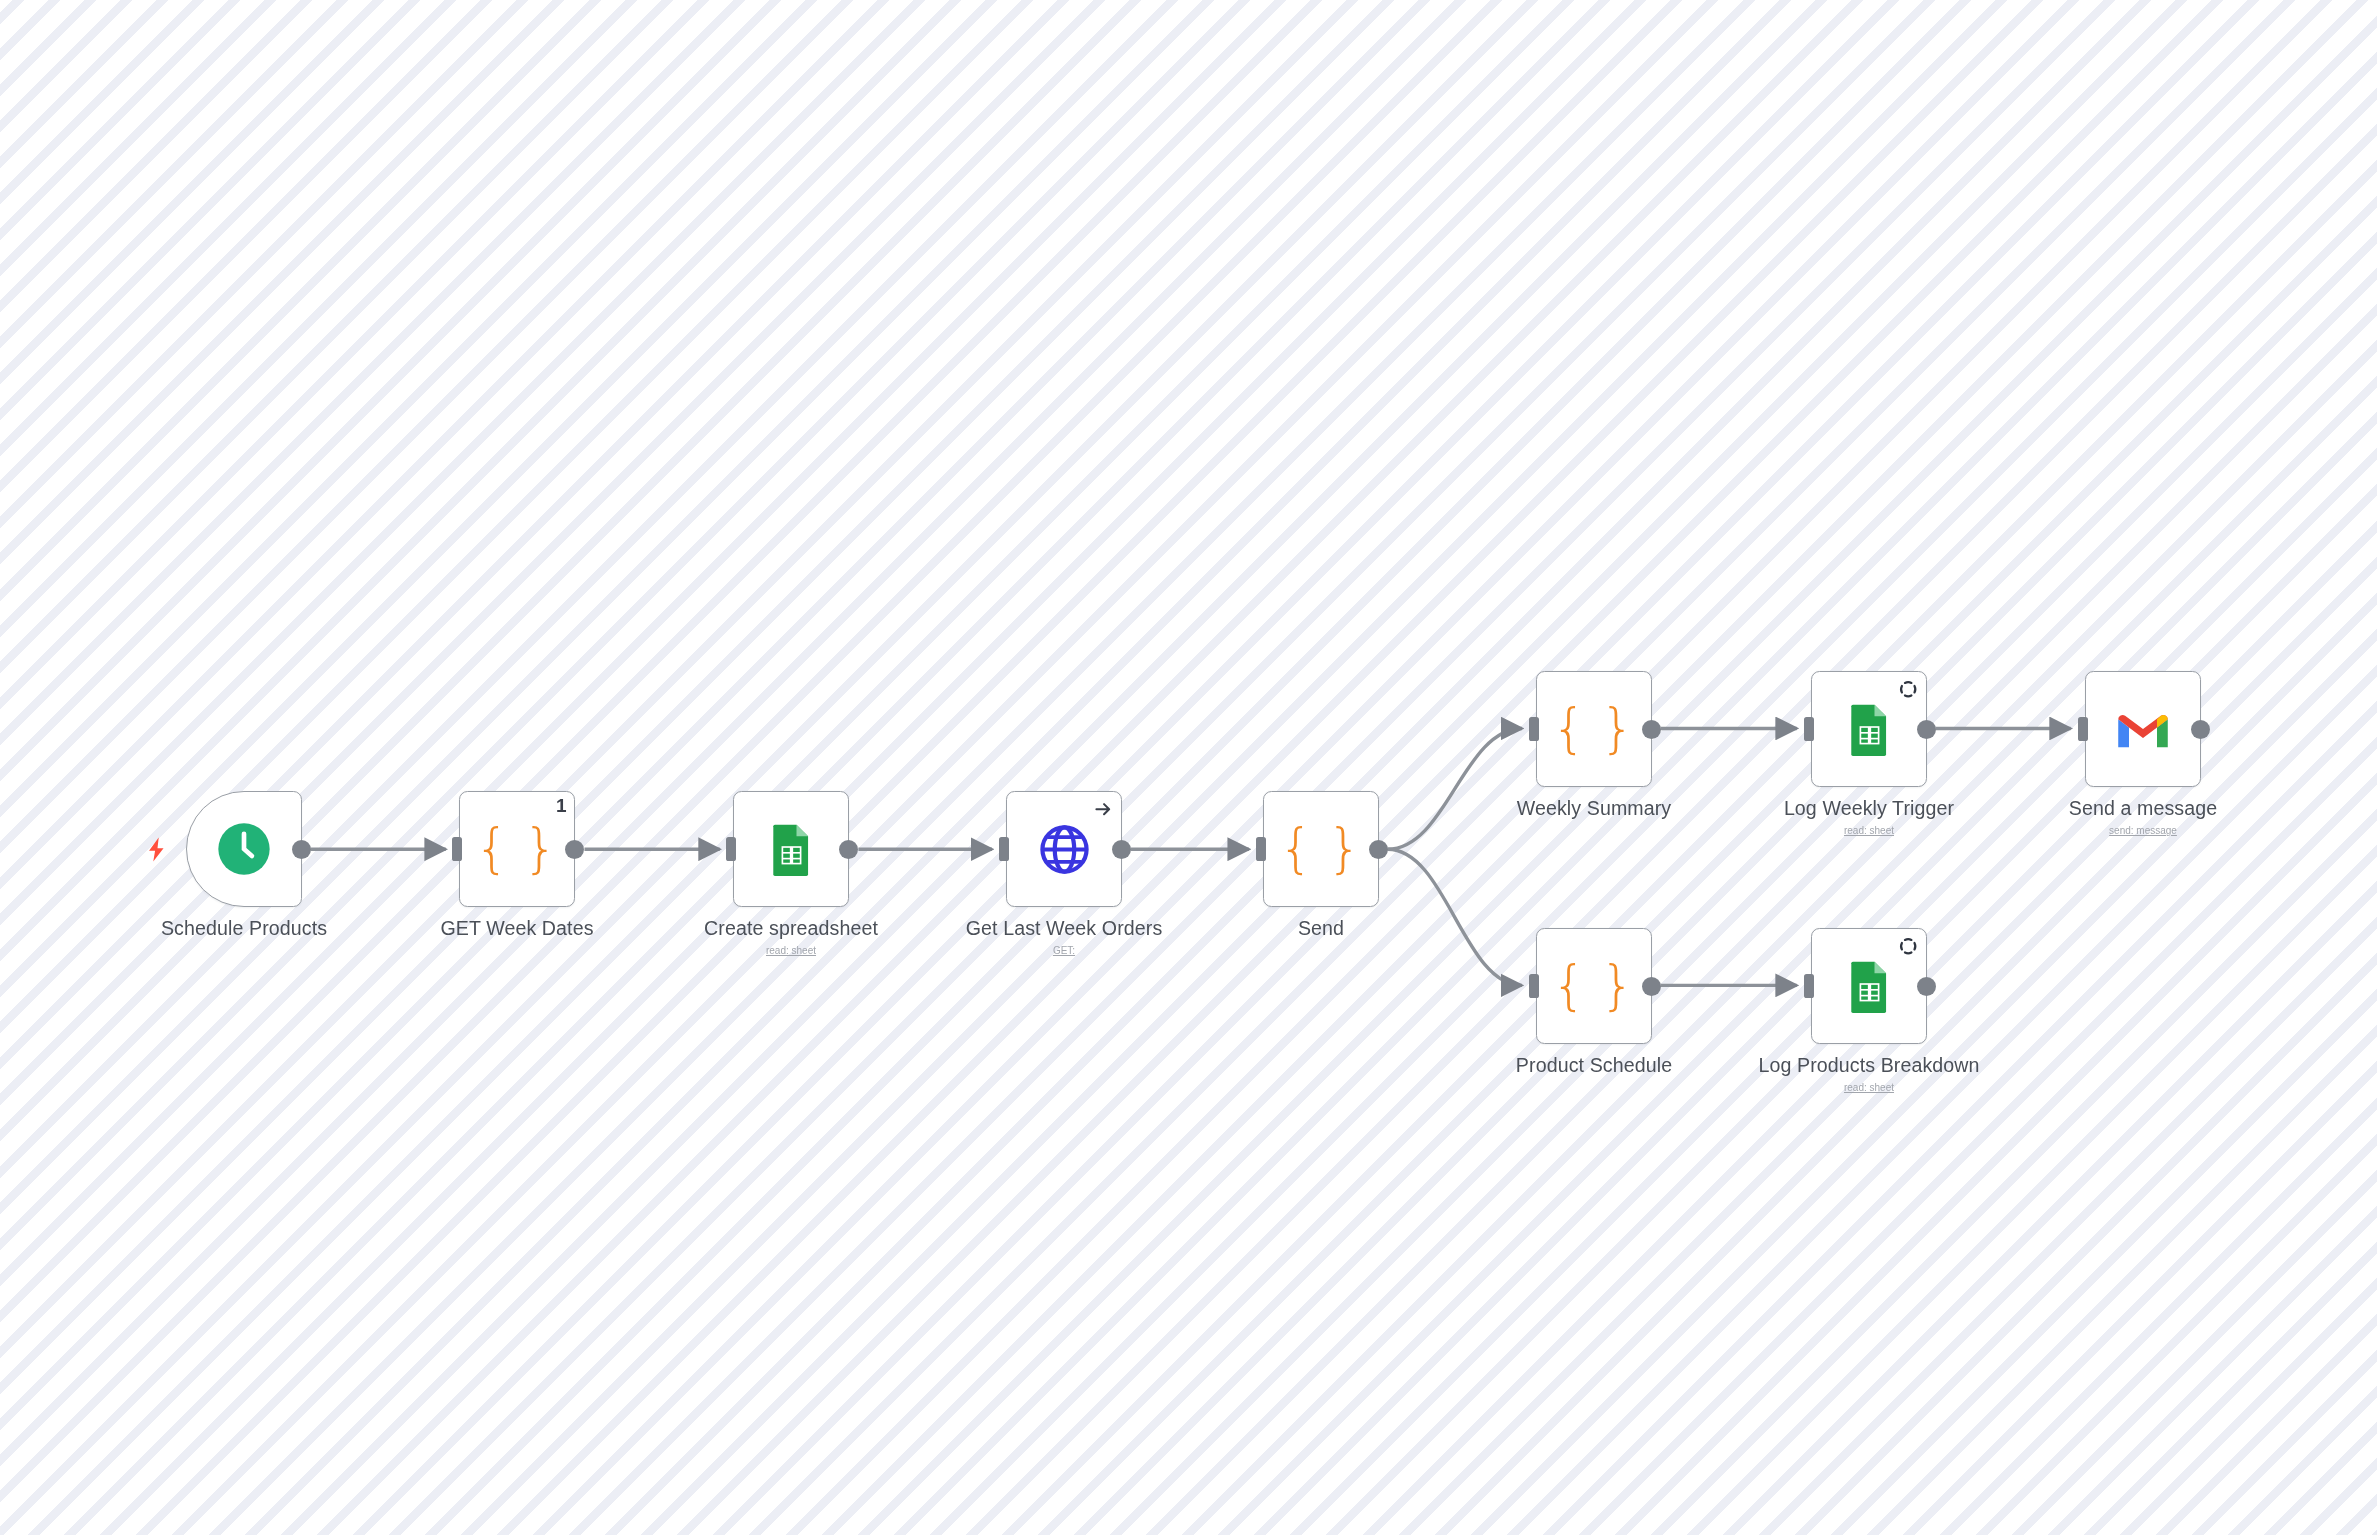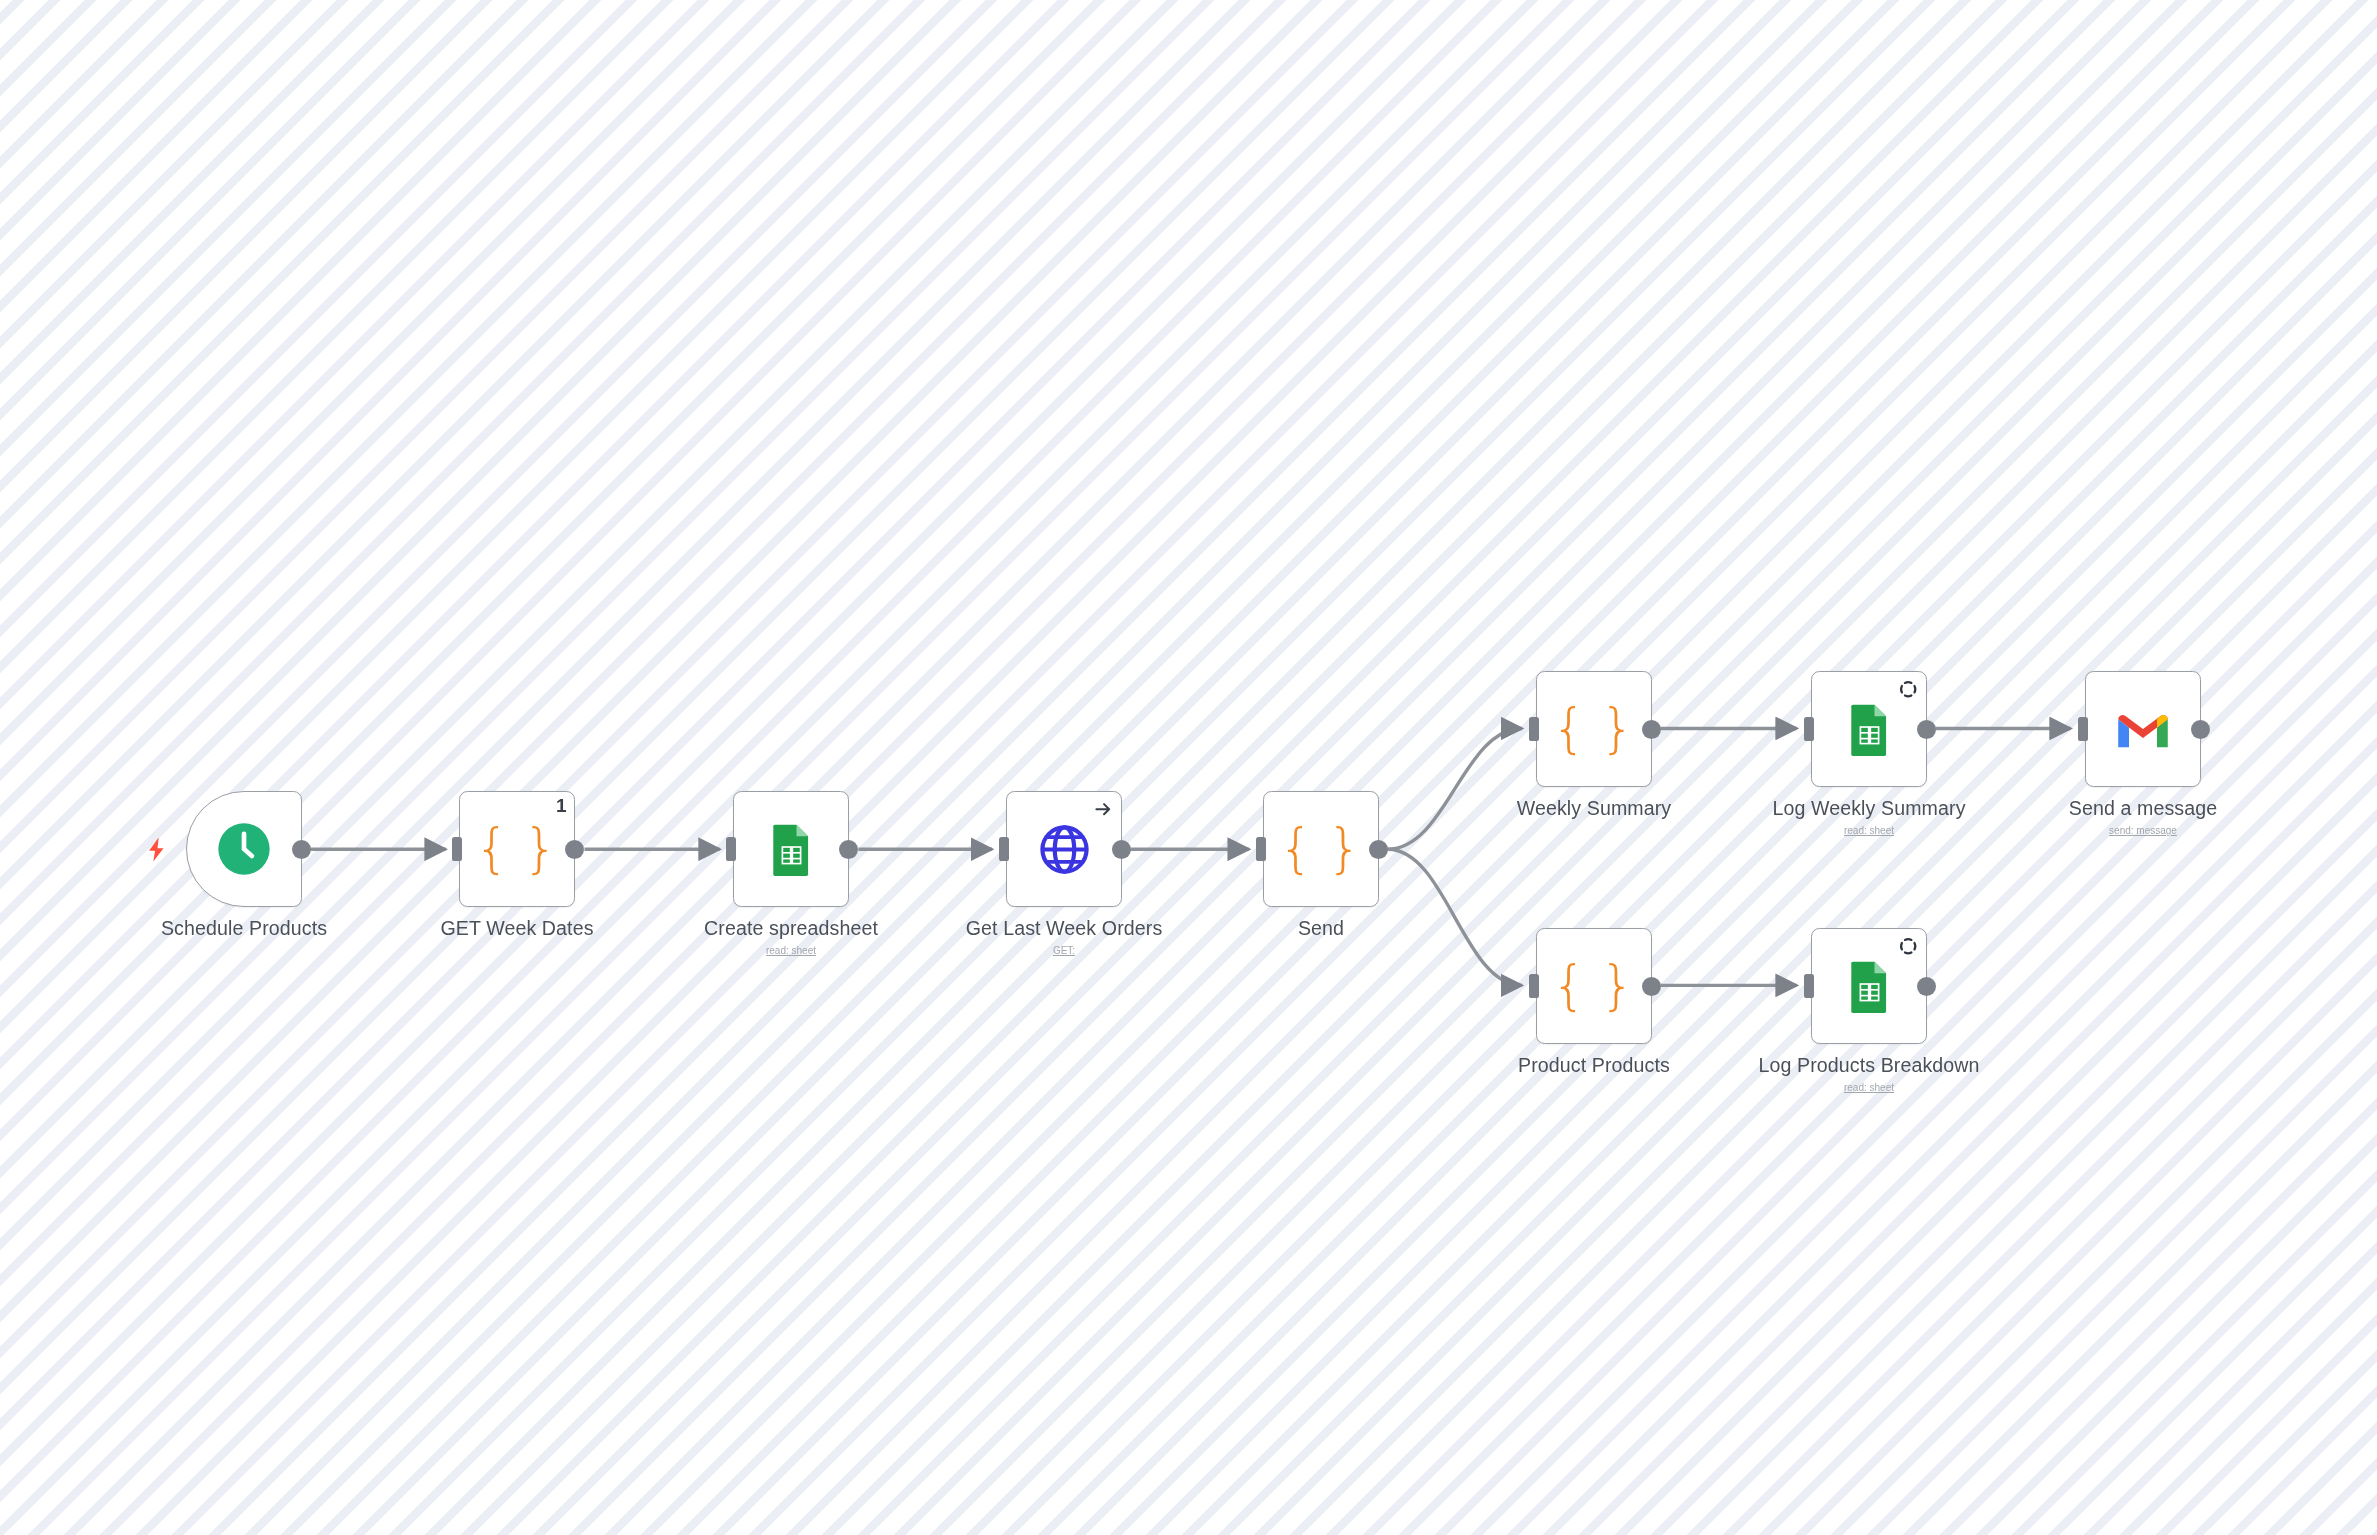--- a/index.html
+++ b/index.html
@@ -279,21 +279,21 @@
     <svg class="badge-icon" viewBox="0 0 24 24">
       <g fill="none" stroke="#2f3540" stroke-width="2.6" stroke-linecap="round">
         <path d="M8.2 4.6 A8 8 0 0 1 15.8 4.6"></path>
         <path d="M19.4 8.2 A8 8 0 0 1 19.4 15.8"></path>
         <path d="M15.8 19.4 A8 8 0 0 1 8.2 19.4"></path>
         <path d="M4.6 15.8 A8 8 0 0 1 4.6 8.2"></path>
       </g>
     </svg>
     <div class="port-in"></div>
     <div class="port-out"></div>
-    <div class="node-label">Log Weekly Summary</div>
+    <div class="node-label">Log Weekly Trigger</div>
     <div class="node-sub">read: sheet</div>
   </div>
 
   <div class="node" style="left:2085px; top:671px;">
     <div class="node-box"></div>
     <div class="node-icon">
       <svg width="56" height="44" viewBox="0 0 52 40">
         <path d="M3 37 V11 l10 7.5 V37 z" fill="#4285f4"></path>
         <path d="M49 37 V11 l-10 7.5 V37 z" fill="#34a853"></path>
         <path d="M3 11 a4 4 0 0 1 6.4 -3.2 L26 20 l16.6 -12.2 A4 4 0 0 1 49 11 l-10 7.5 -13 9.8 -13 -9.8 z" fill="#ea4335"></path>
@@ -308,21 +308,21 @@
     <div class="node-sub">send: message</div>
   </div>
 
   <div class="node" style="left:1536px; top:928px;">
     <div class="node-box"></div>
     <div class="node-icon">
       <span class="braces">{ }</span>
     </div>
     <div class="port-in"></div>
     <div class="port-out"></div>
-    <div class="node-label">Product Products</div>
+    <div class="node-label">Product Schedule</div>
   </div>
 
   <div class="node" style="left:1811px; top:928px;text-align:right;">
     <div class="node-box"></div>
     <div class="node-icon">
       <svg width="53" height="53" viewBox="0 0 48 64">
         <path d="M4 2 h26 l14 14 v46 a2 2 0 0 1 -2 2 H4 a2 2 0 0 1 -2 -2 V4 a2 2 0 0 1 2 -2 z" fill="#21a24a"></path>
         <path d="M30 2 l14 14 h-14 z" fill="#8fd6a8"></path>
         <rect x="12" y="28" width="24" height="22" fill="#ffffff"></rect>
         <rect x="14" y="30" width="8" height="5" fill="#21a24a"></rect>

